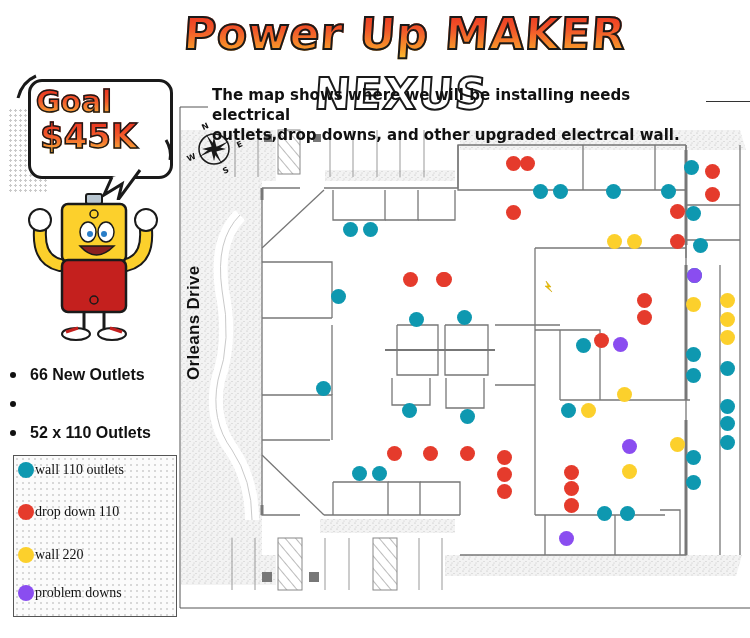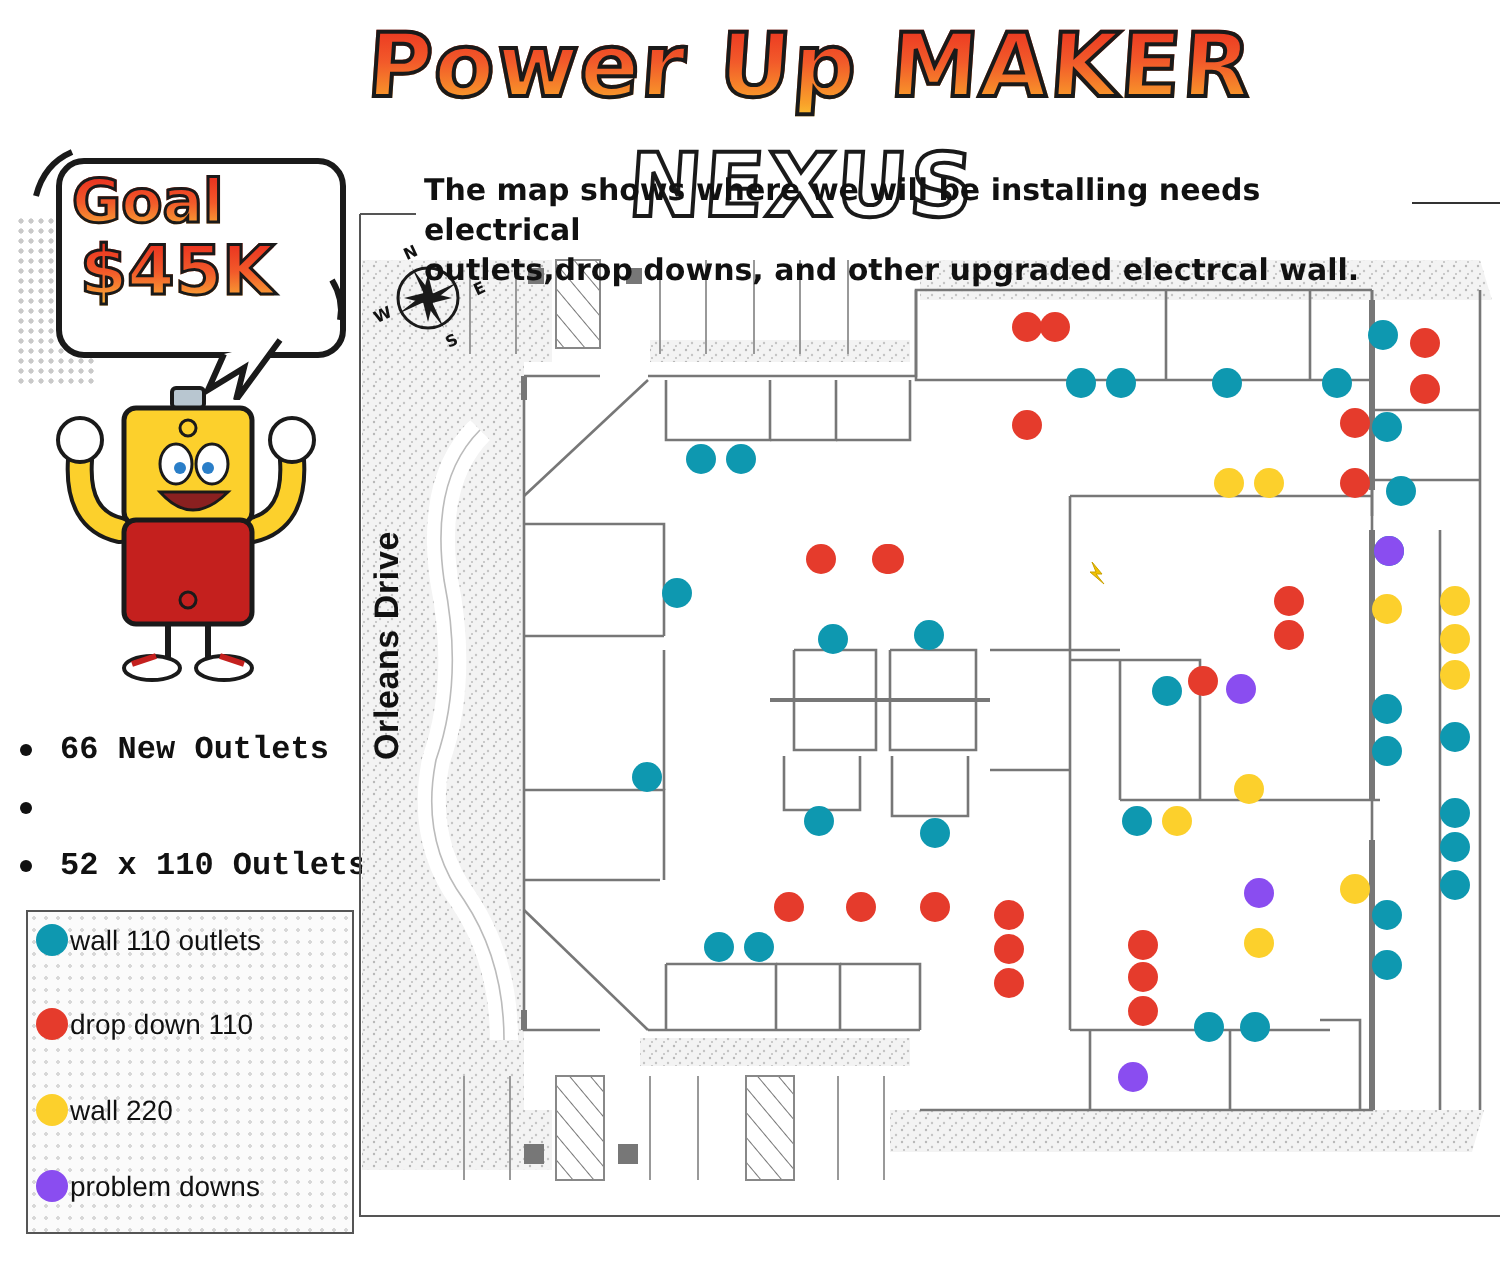--- a/index.html
+++ b/index.html
@@ -32,33 +32,33 @@
       -webkit-text-stroke: 1.5px #1a1a1a;
     }
     .goal-label { left: 36px; top: 84px; font-size: 30px; }
     .goal-amount { left: 40px; top: 116px; font-size: 34px; }
 
     .battery { position: absolute; left: 18px; top: 190px; width: 150px; height: 160px; }
 
     .stats { position: absolute; left: 10px; top: 360px; }
     .stat {
       display: flex; align-items: center; height: 29px;
-      font-family: Liberation Mono, monospace; font-weight: bold; font-size: 16px; color: #111;
+      font-family: Liberation Sans, sans-serif; font-weight: bold; font-size: 16px; color: #111;
     }
     .stat .bullet { width: 6px; height: 6px; border-radius: 50%; background: #111; margin: 0 14px 0 0; }
 
     .legend {
       position: absolute; left: 13px; top: 455px; width: 164px; height: 162px;
       border: 1.5px solid #555; background: #fbfbfb;
       background-image: radial-gradient(#d8d8d8 0.8px, transparent 1px);
       background-size: 6px 6px;
     }
     .legend-item {
       position: absolute; left: 4px; display: flex; align-items: center;
-      font-family: Liberation Sans, sans-serif; font-size: 14px; color: #111;
+      font-family: Liberation Serif, serif; font-size: 14px; color: #111;
     }
     .legend-item .sw { width: 16px; height: 16px; border-radius: 50%; margin-right: 1px; }
 
     .desc {
       position: absolute; left: 212px; top: 85px; width: 490px;
       font-family: "DejaVu Sans", sans-serif; font-weight: bold; font-size: 15px; line-height: 20px; color: #111;
     }
     .desc-rule { position: absolute; left: 706px; top: 101px; width: 44px; height: 1px; background: #333; }
 
     .map { position: absolute; left: 0; top: 0; width: 750px; height: 638px; }

